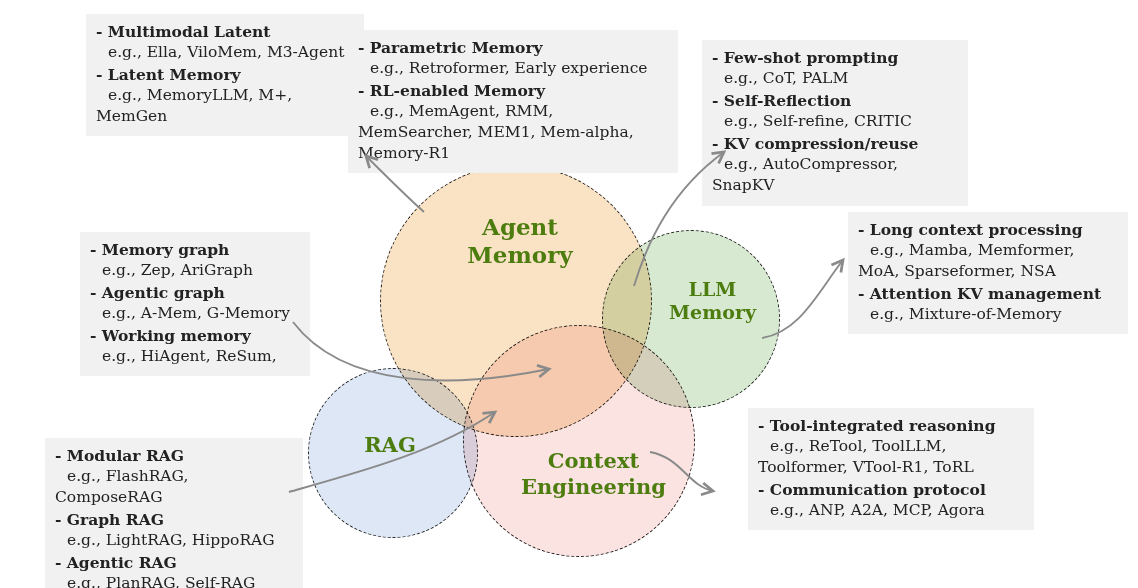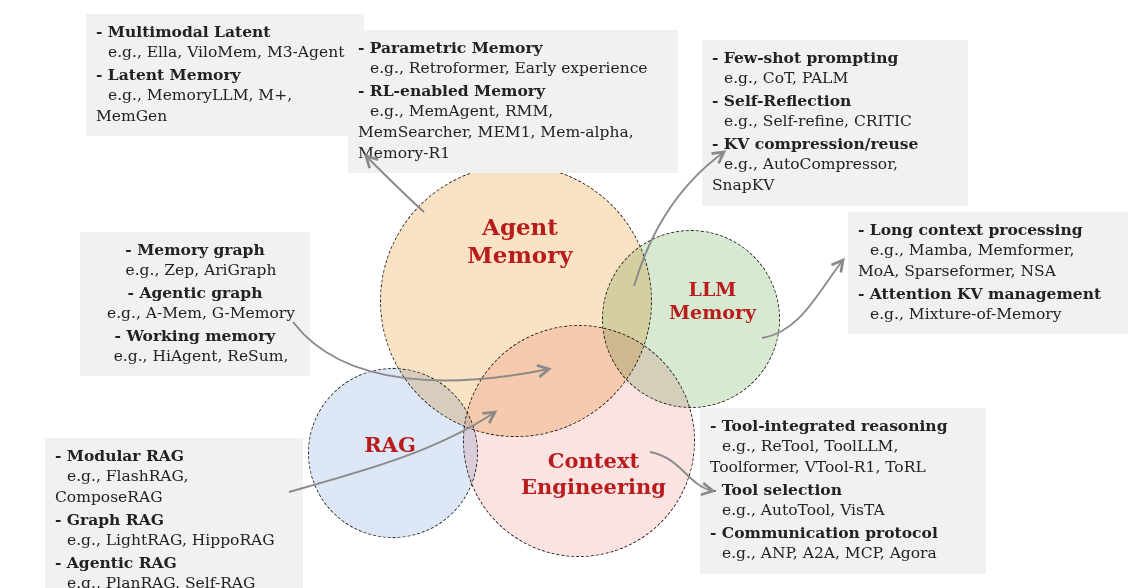--- a/index.html
+++ b/index.html
@@ -11,38 +11,38 @@
   .circle{
     position:absolute;border-radius:50%;
     border:1.6px dashed #222;
     mix-blend-mode:multiply;
   }
   .c-agent{left:380px;top:165px;width:270px;height:270px;}
   .c-llm{left:602px;top:230px;width:176px;height:176px;}
   .c-rag{left:308px;top:368px;width:168px;height:168px;}
   .c-context{left:463px;top:325px;width:230px;height:230px;}
   .circle-label{
-    position:absolute;text-align:center;font-weight:bold;line-height:1.22;color:#b91c1c;
+    position:absolute;text-align:center;font-weight:bold;line-height:1.22;color:#4d7c0f;
   }
   .l-agent{left:440px;top:213px;width:160px;font-size:23px;}
   .l-llm{left:665px;top:278px;width:95px;font-size:19px;}
   .l-rag{left:350px;top:432px;width:80px;font-size:21px;}
   .l-context{left:516px;top:448px;width:155px;font-size:21px;}
   
   .note{
     position:absolute;background:#f1f1f1;
     padding:7px 10px 8px 10px;font-size:15.5px;line-height:1.36;color:#222;
   }
   .n-top-left{left:86px;top:14px;width:258px;}
   .n-top-mid{left:348px;top:30px;width:310px;}
   .n-top-right{left:702px;top:40px;width:246px;}
   .n-right{left:848px;top:212px;width:260px;}
-  .n-mid-left{left:80px;top:232px;width:210px;text-align:center;}
+  .n-mid-left{left:80px;top:232px;width:210px;}
   .n-bottom-left{left:45px;top:438px;width:238px;}
-  .n-bottom-right{left:700px;top:408px;width:266px;}
+  .n-bottom-right{left:748px;top:408px;width:266px;}
   .entry{margin:0 0 1px 0;}
   .entry-title{font-weight:bold;}
   .entry-eg{text-indent:12px;}
   
   .arrows{position:absolute;left:0;top:0;width:1138px;height:588px;pointer-events:none;}
 </style>
 </head>
 <body>
 
 <div class="canvas">
@@ -134,24 +134,20 @@
       <div class="entry-eg">e.g., PlanRAG, Self-RAG</div>
     </div>
   </div>
 
   <div class="note n-bottom-right">
     <div class="entry">
       <div class="entry-title">- Tool-integrated reasoning</div>
       <div class="entry-eg">e.g., ReTool, ToolLLM, Toolformer, VTool-R1, ToRL</div>
     </div>
     <div class="entry">
-      <div class="entry-title">- Tool selection</div>
-      <div class="entry-eg">e.g., AutoTool, VisTA</div>
-    </div>
-    <div class="entry">
       <div class="entry-title">- Communication protocol</div>
       <div class="entry-eg">e.g., ANP, A2A, MCP, Agora</div>
     </div>
   </div>
 
   <svg class="arrows" viewBox="0 0 1138 588" xmlns="http://www.w3.org/2000/svg">
     <defs>
       <marker id="ah" viewBox="0 0 10 10" refX="8" refY="5" markerWidth="9" markerHeight="9" orient="auto-start-reverse">
         <path d="M1.5,1.5 L8,5 L1.5,8.5" fill="none" stroke="#8a8a8a" stroke-width="1.6"></path>
       </marker>

